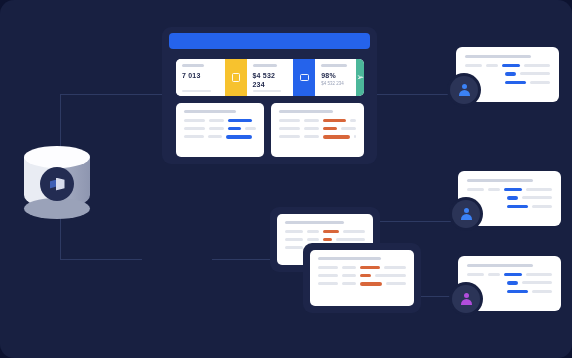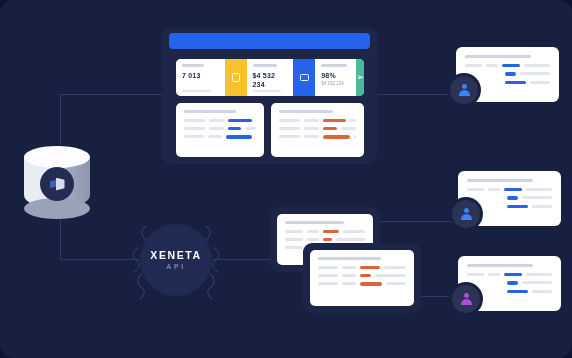--- a/index.html
+++ b/index.html
@@ -168,36 +168,20 @@
     <div id="db-bot"></div>
     <div id="db-top"></div>
     <div id="db-circle">
       <span class="cube">
         <span class="cube-l"></span>
           <span class="cube-r"></span>
       </span>
     </div>
   </div>
 
-  <div id="api">
-    <svg width="120" height="96">
-      <g fill="none" stroke="#313c66" stroke-width="1.1" stroke-linecap="round">
-        <path d="M30 14 q-8 7 -1 13 q7 6 -1 12"></path>
-        <path d="M22 36 q-9 6 -2 12 q7 6 -2 12"></path>
-        <path d="M26 62 q-8 7 -1 13 q7 6 -1 12"></path>
-        <path d="M90 14 q8 7 1 13 q-7 6 1 12"></path>
-        <path d="M98 36 q9 6 2 12 q-7 6 2 12"></path>
-        <path d="M94 62 q8 7 1 13 q-7 6 1 12"></path>
-      </g>
-    </svg>
-    <div id="api-circle">
-      <div id="api-name">XENETA</div>
-      <div id="api-sub">API</div>
-    </div>
-  </div>
 
   <div class="framecard" id="mid1">
     <div class="inner">
       <div class="lc-title" style="width:74%;"></div>
       <div class="lc-row">
         <span class="seg" style="width:18px;"></span>
         <span class="seg" style="width:12px;"></span>
         <span class="bar bar-orange" style="width:16px;"></span>
         <span class="seg seg-tail"></span>
       </div>

